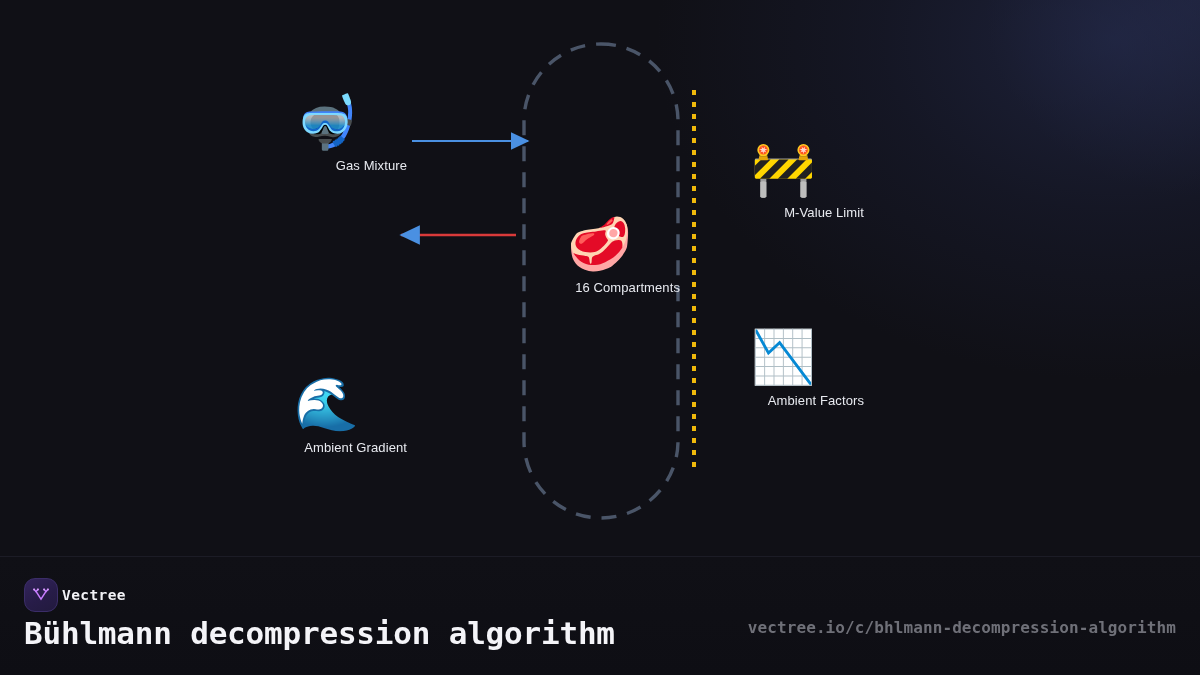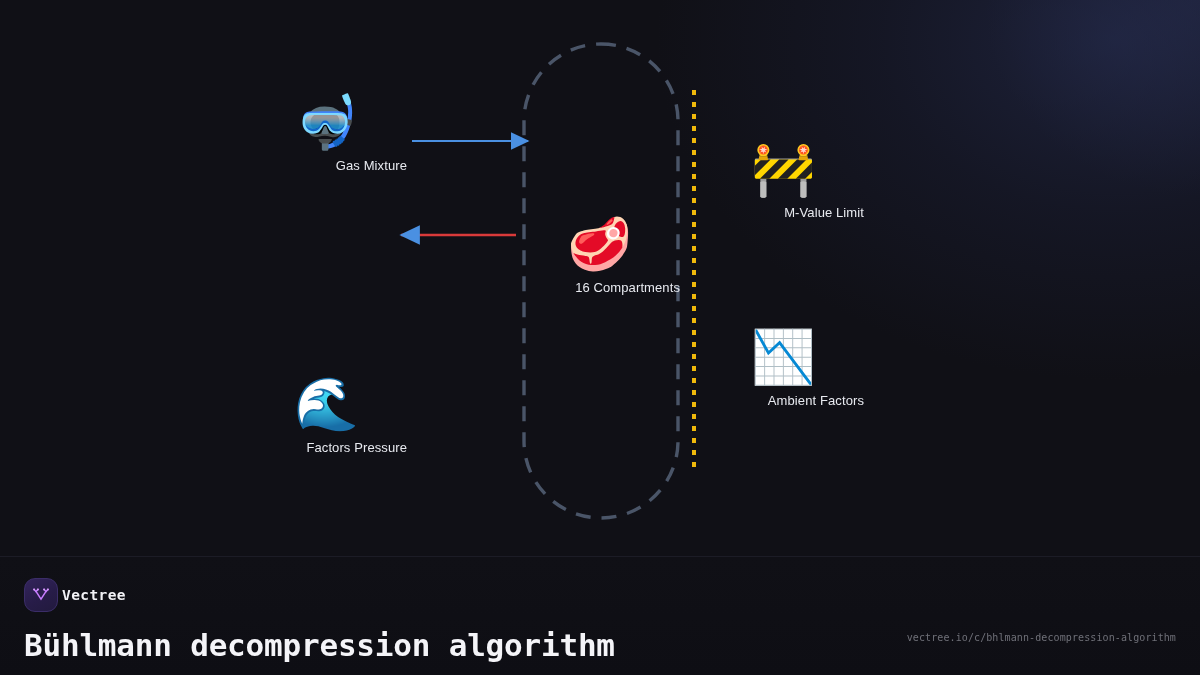--- a/index.html
+++ b/index.html
@@ -109,38 +109,39 @@
     font-family: "DejaVu Sans Mono", monospace;
     font-size: 14.5px;
     font-weight: bold;
     color: #f2f2f6;
     letter-spacing: 0.4px;
   }
 
   #page-title {
     position: absolute;
     left: 24px;
-    top: 70px;
+    top: 58px;
     font-family: "DejaVu Sans Mono", monospace;
     font-size: 31px;
     font-weight: bold;
     color: #f4f4f8;
     letter-spacing: -0.2px;
     white-space: nowrap;
   }
 
   #source-url {
     position: absolute;
     right: 24px;
-    top: 75px;
+    top: 61px;
     font-family: "DejaVu Sans Mono", monospace;
-    font-size: 10px;
+    font-size: 16px;
     color: #6f7078;
     letter-spacing: 0.1px;
     white-space: nowrap;
+    font-weight: bold;
   }
 </style>
 </head>
 <body>
 
 <div id="page">
 
   <div id="canvas">
 
     <svg id="edges" viewBox="0 0 1200 556" width="1200" height="556">
@@ -162,21 +163,21 @@
       <line x1="516" y1="235" x2="401" y2="235" stroke="#d93a3a" stroke-width="2.4" marker-end="url(#arrow-left)"></line>
     </svg>
 
     <div class="node" id="node-gas">
       <span class="emoji">🤿</span>
       <span class="node-label">Gas Mixture</span>
     </div>
 
     <div class="node" id="node-ambient">
       <span class="emoji">🌊</span>
-      <span class="node-label">Factors Pressure</span>
+      <span class="node-label">Ambient Gradient</span>
     </div>
 
     <div class="node" id="node-compartments">
       <span class="emoji">🥩</span>
       <span class="node-label">16 Compartments</span>
     </div>
 
     <div class="node" id="node-mvalue">
       <span class="emoji">🚧</span>
       <span class="node-label">M-Value Limit</span>

